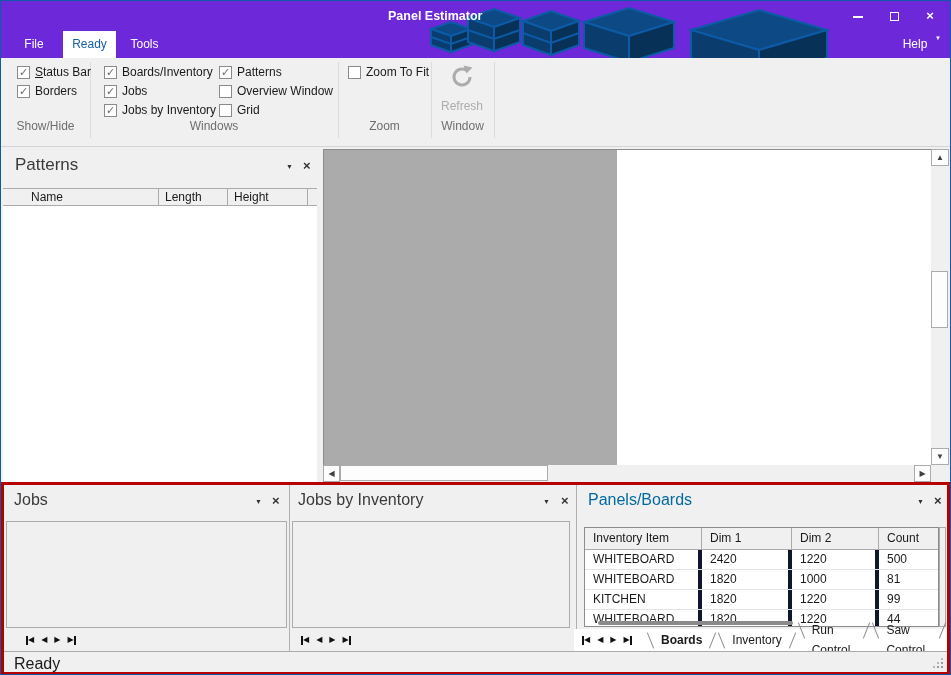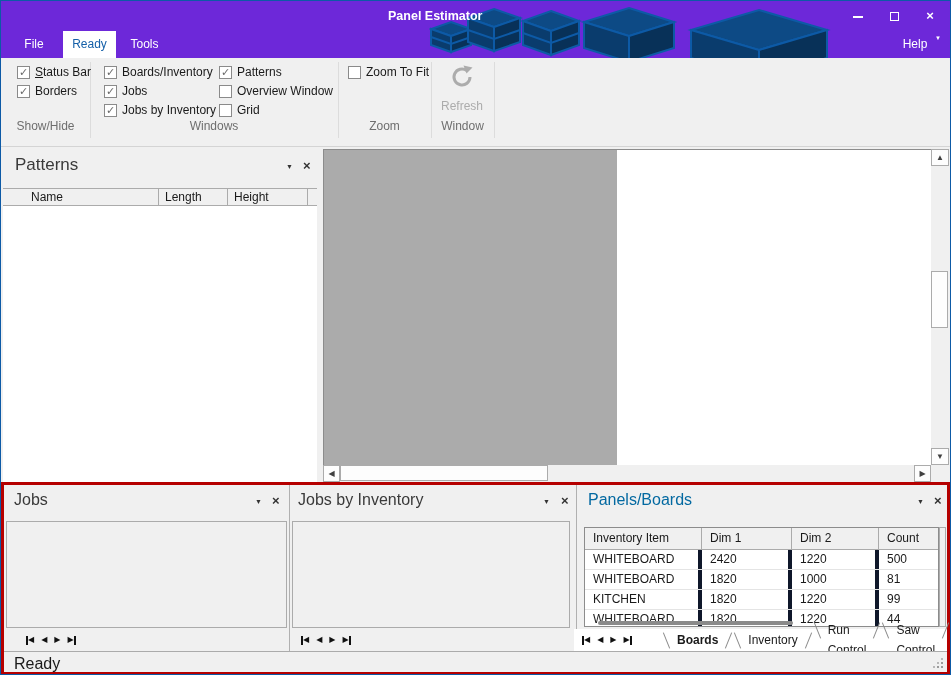--- a/index.html
+++ b/index.html
@@ -84,21 +84,21 @@
   .pb-row{display:flex;height:20px;border-bottom:1px solid #E4E4E4;background:#fff;}
   .pb-row .c{font-size:12px;color:#1A1A1A;line-height:19px;padding-left:8px;
     border-right:4px solid #0f172a;white-space:nowrap;overflow:hidden;}
   .c0{width:117px;}.c1{width:90px;}.c2{width:87px;}.c3{width:59px;border-right:none !important;}
   .pb-vstrip{position:absolute;left:935px;top:42px;width:7px;height:100px;background:#F0F0F0;
     border:1px solid #ABABAB;border-left:1px solid #ABABAB;}
   .pb-hthumb{position:absolute;left:594px;top:136px;width:195px;height:4px;background:#8A8A8A;border-radius:2px;}
 
   
   .tabstrip{position:absolute;left:570px;top:144px;width:373px;height:22px;background:#fff;}
-  .sheet-tabs{position:absolute;left:88px;top:0;display:flex;height:22px;align-items:center;}
+  .sheet-tabs{position:absolute;left:72px;top:0;display:flex;height:22px;align-items:center;}
   .sheet-tab{position:relative;padding:0 15px;font-size:12px;color:#1A1A1A;line-height:20px;cursor:default;}
   .sheet-tab::before{content:"";position:absolute;left:4px;top:2px;width:1px;height:17px;
     background:#8A8A8A;transform:rotate(-22deg);}
   .sheet-tab::after{content:"";position:absolute;right:4px;top:2px;width:1px;height:17px;
     background:#8A8A8A;transform:rotate(22deg);}
   .sheet-tab.active{font-weight:bold;}
 
   
   .statusbar{position:absolute;left:0;top:166px;width:943px;height:21px;background:#F0F0F0;
     border-top:1px solid #ABABAB;}

